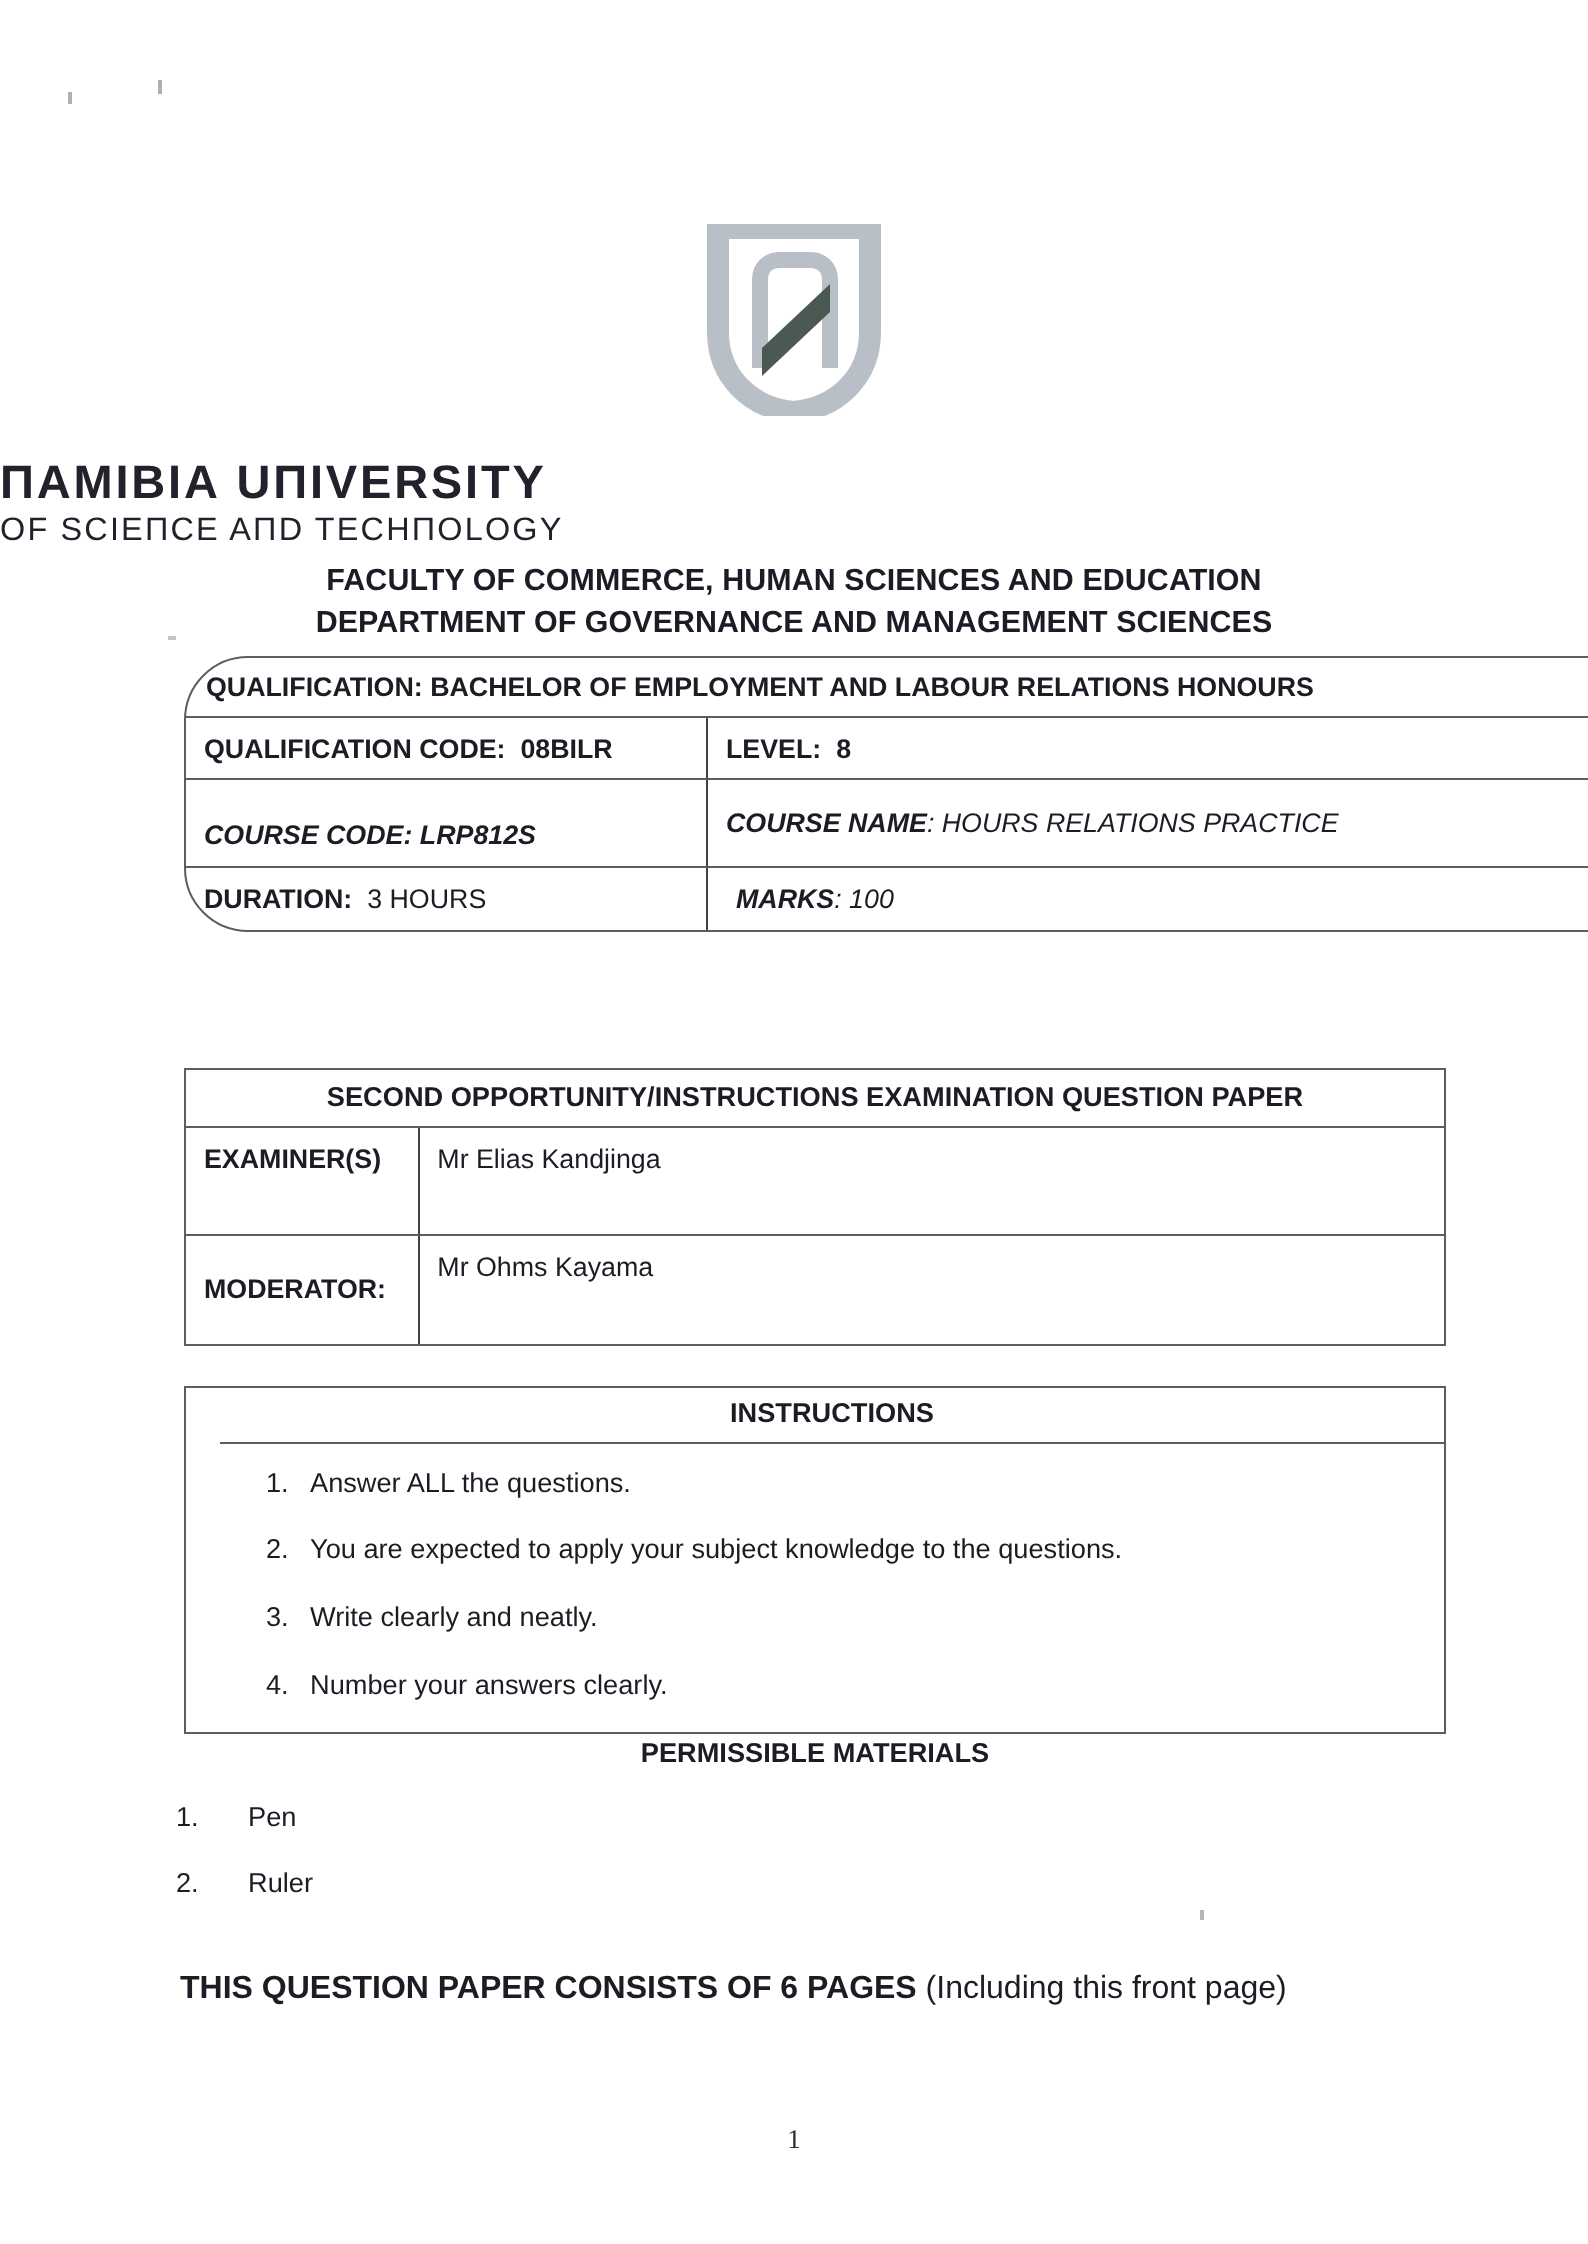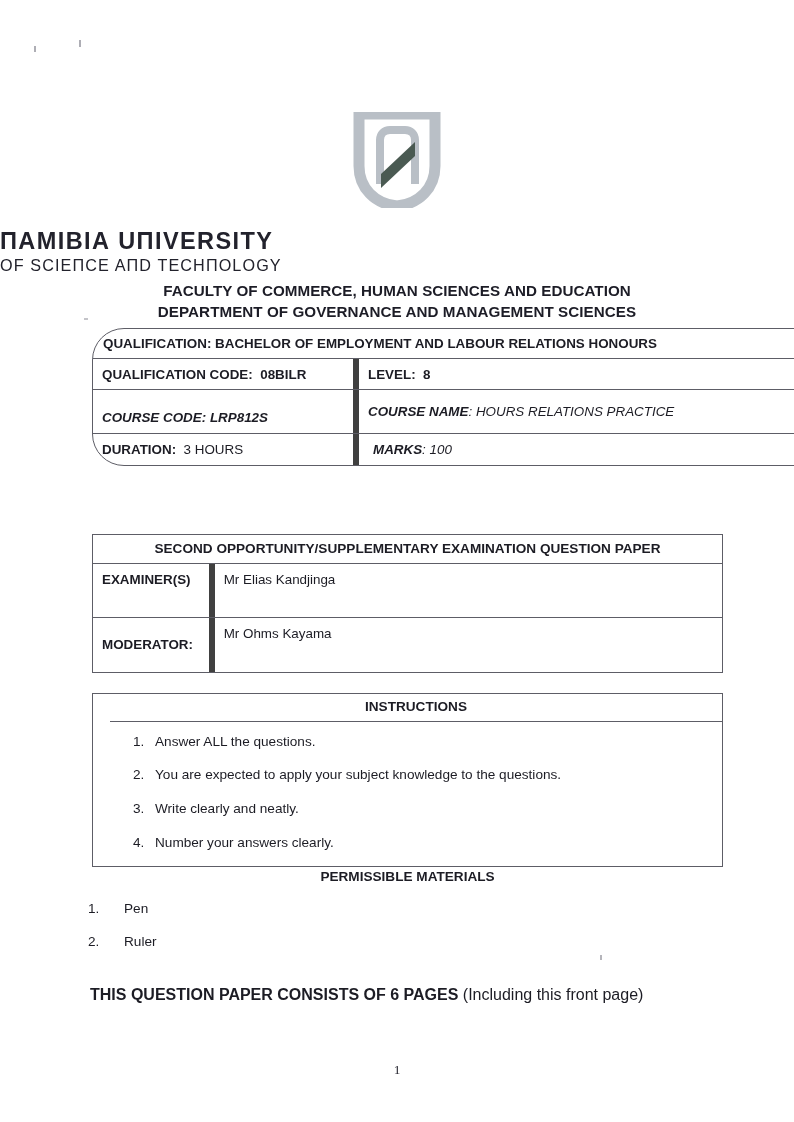--- a/index.html
+++ b/index.html
@@ -97,21 +97,21 @@
   }
   .tbl .row:last-child { border-bottom: none; }
   .cell {
     box-sizing: border-box;
     padding: 5px 9px;
     font-size: 13.4px;
     line-height: 1.3;
     display: flex;
     align-items: center;
   }
-  .cell.divider { border-left: 6px solid #404040; }
+  .cell.divider { border-left: 1px solid #404040; }
   .lbl { font-weight: 700; }
   .val { font-weight: 400; }
 
   
   #qual-table {
     left: 92px;
     top: 328px;
     width: 736px;
     border-radius: 32px;
   }
@@ -295,21 +295,21 @@
       </div>
       <div class="cell col-r divider marks-pad">
         <span class="lbl">MARKS</span>
         <span class="val">: 100</span>
       </div>
     </div>
   </div>
 
   <div class="tbl" id="exam-table">
     <div class="row">
-      <div class="cell hdr-cell">SECOND OPPORTUNITY/SUPPLEMENTARY EXAMINATION QUESTION PAPER</div>
+      <div class="cell hdr-cell">SECOND OPPORTUNITY/INSTRUCTIONS EXAMINATION QUESTION PAPER</div>
     </div>
     <div class="row h-54">
       <div class="cell ex-l lbl top-align">EXAMINER(S)</div>
       <div class="cell ex-r divider top-align val">Mr Elias Kandjinga</div>
     </div>
     <div class="row h-54">
       <div class="cell ex-l lbl mid-low">MODERATOR:</div>
       <div class="cell ex-r divider top-align val">Mr Ohms Kayama</div>
     </div>
   </div>

